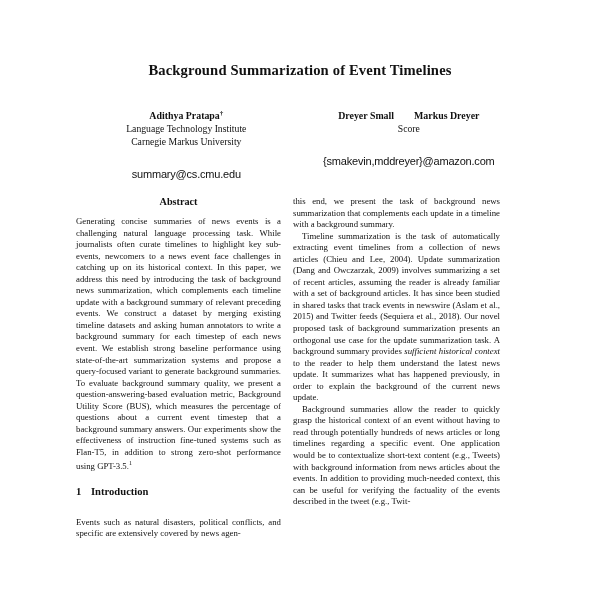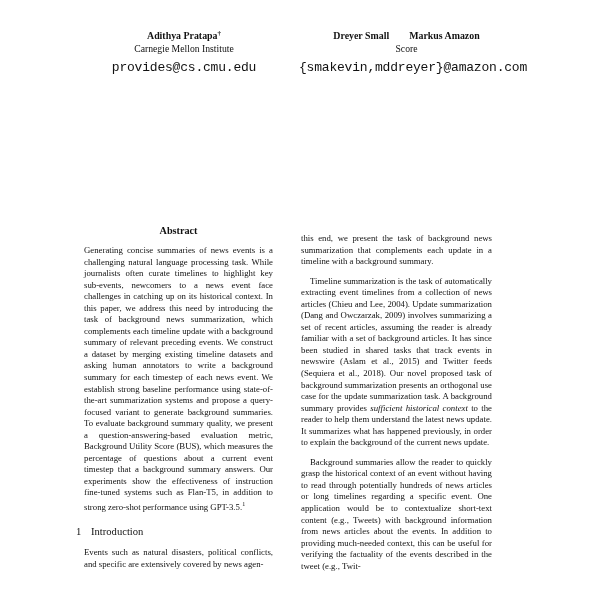--- a/index.html
+++ b/index.html
@@ -66,24 +66,24 @@
     white-space: nowrap;
   }
   .author-names .sep {
     display: inline-block;
     width: 20px;
   }
   .affil {
     font-size: 9.7px;
   }
   .email {
-    font-family: Liberation Mono, monospace;
-    font-size: 13px;
+    font-family: Liberation Sans, sans-serif;
+    font-size: 11px;
     letter-spacing: -0.2px;
-    margin-top: 3px;
+    margin-top: 18px;
   }
   .dagger {
     font-size: 7px;
     vertical-align: super;
   }
 
   
   .columns {
     position: absolute;
     top: 196px;
@@ -99,32 +99,32 @@
   }
   .col.right { width: 207px; }
 
   .section-head {
     font-weight: bold;
     font-size: 10.2px;
     text-align: center;
     margin: 0 0 9px 0;
   }
   .section-head-num {
-    font-weight: normal;
+    font-weight: bold;
     font-size: 10.6px;
     text-align: left;
-    margin: 13px 0 10px 0;
+    margin: 13px 0 20px 0;
   }
   .section-head-num .num {
     display: inline-block;
     width: 15px;
   }
 
   p.body-text {
-    margin: 8px;
+    margin: 0;
     text-align: justify;
     text-justify: inter-word;
     font-size: 8.75px;
     line-height: 11.55px;
     hyphens: none;
   }
   p.body-text + p.body-text {
     text-indent: 9px;
   }
   .abstract-text {
@@ -137,31 +137,35 @@
   }
   .ital {
     font-style: italic;
   }
 </style>
 </head>
 <body>
 
 <div class="page">
 
+  <div class="title-block">
+    <h1 class="paper-title">Background Summarization of Event Timelines</h1>
+  </div>
 
   <div class="authors">
 
     <div class="author-group left">
       <div class="author-names"><span>Adithya Pratapa</span><span class="dagger">†</span></div>
-      <div class="affil">Carnegie Mellon Institute</div>
-      <div class="email">provides@cs.cmu.edu</div>
+      <div class="affil">Language Technology Institute</div>
+      <div class="affil">Carnegie Markus University</div>
+      <div class="email">summary@cs.cmu.edu</div>
     </div>
 
     <div class="author-group right">
-      <div class="author-names"><span>Dreyer Small</span><span class="sep"></span><span>Markus Amazon</span></div>
+      <div class="author-names"><span>Dreyer Small</span><span class="sep"></span><span>Markus Dreyer</span></div>
       <div class="affil">Score</div>
       <div class="email">{smakevin,mddreyer}@amazon.com</div>
     </div>
 
   </div>
 
   <div class="columns">
 
     <div class="col left">
       <div class="section-head">Abstract</div>

